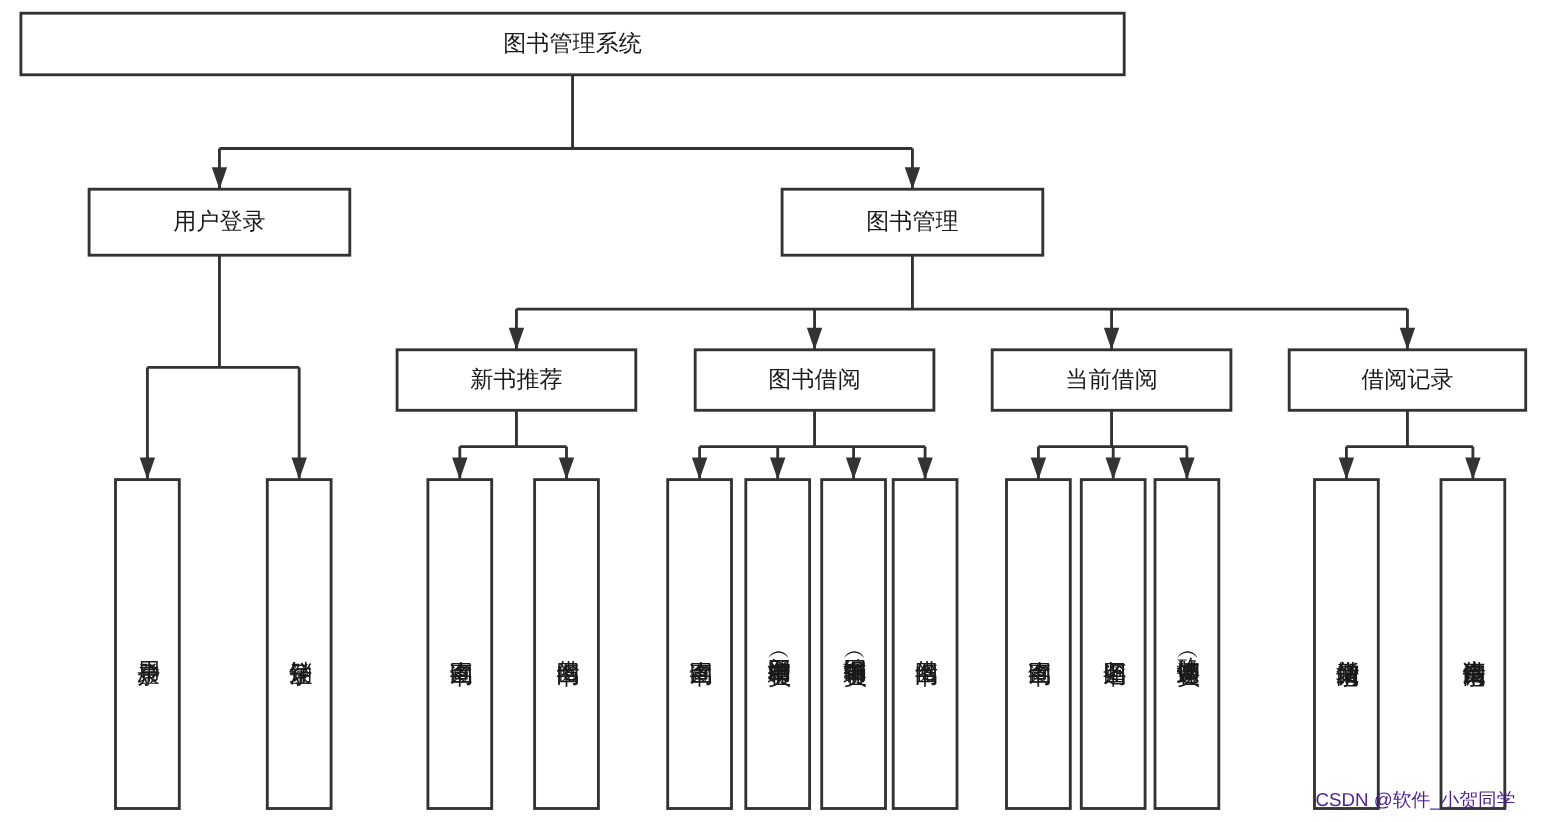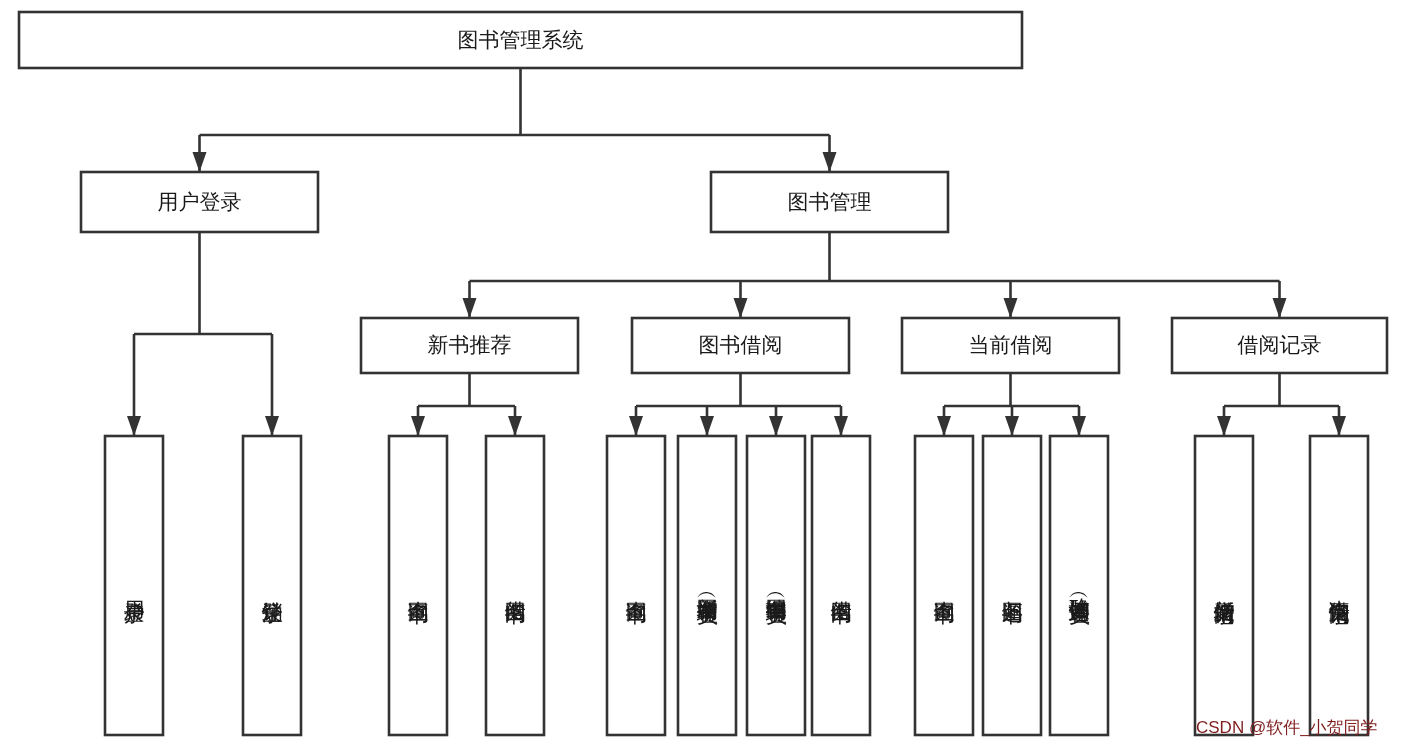--- a/index.html
+++ b/index.html
@@ -59,21 +59,21 @@
     display: flex;
     align-items: center;
     justify-content: center;
     white-space: nowrap;
     pointer-events: none;
   }
   .watermark {
     position: absolute;
     font-family: "Liberation Sans", "DejaVu Sans", sans-serif;
     font-size: 17px;
-    color: #7f1d1d;
+    color: #4c1d95;
     white-space: nowrap;
   }
 </style>
 </head>
 <body>
 
 <div id="diagram-root">
 
   <svg class="flow" viewBox="0 0 1405 747">
     <g id="connectors-layer">

